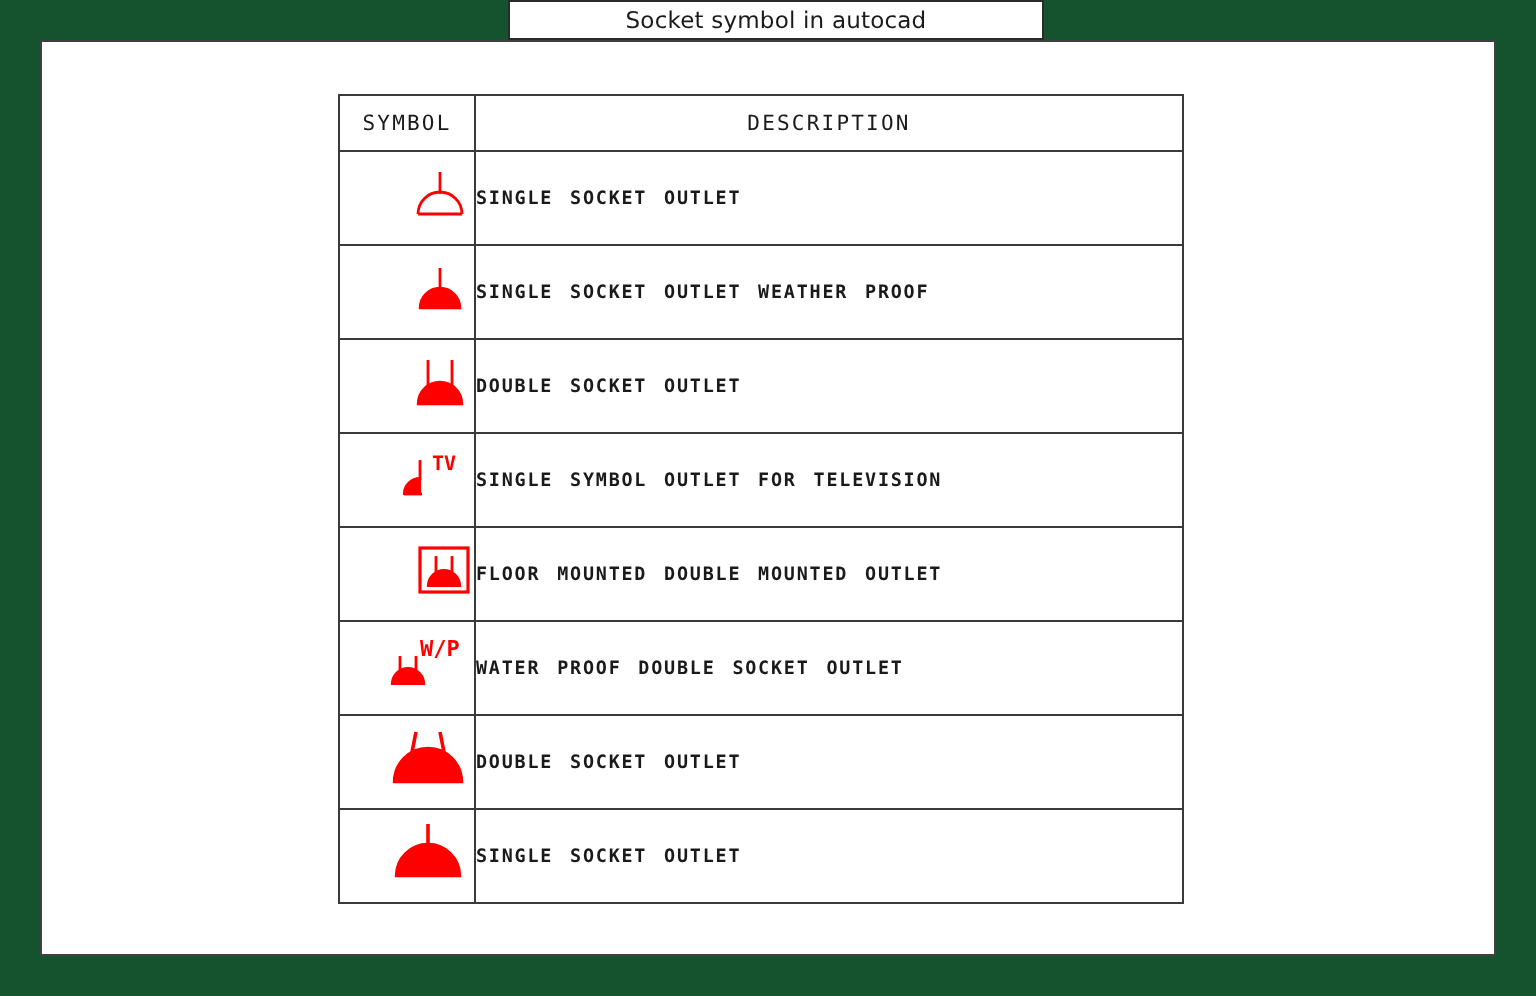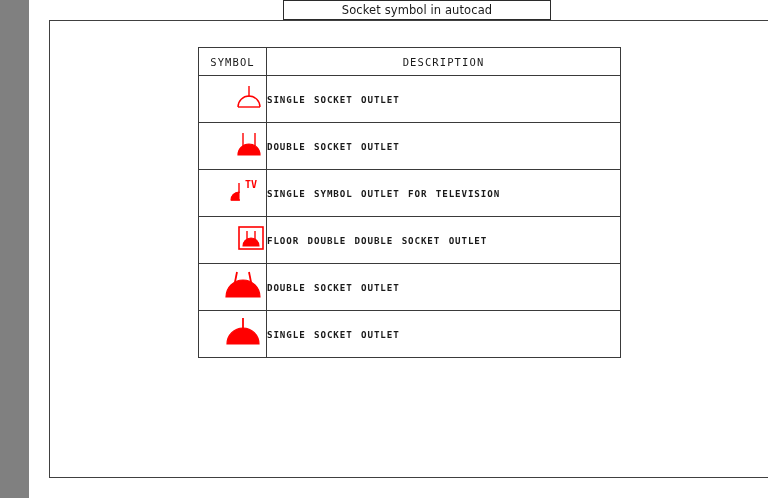--- a/index.html
+++ b/index.html
@@ -12,22 +12,21 @@
     background: #808080;
     font-family: "Liberation Sans", sans-serif;
     overflow: hidden;
     position: relative;
   }
 
   
   #viewer-frame {
     position: absolute;
     inset: 0;
-    background: #ffffff;
-    margin-left: 29px;
+    background: #14532d;
   }
 
   
   #title-bar {
     position: absolute;
     left: 254px;
     top: 0px;
     width: 268px;
     height: 20px;
     background: #ffffff;
@@ -155,20 +154,31 @@
               <svg width="34" height="30" viewBox="0 0 34 30">
                 <line x1="17" y1="4" x2="17" y2="15" stroke="#ff0000" stroke-width="1.4"></line>
                 <path d="M6 25 A11 11 0 0 1 28 25" fill="none" stroke="#ff0000" stroke-width="1.4"></path>
                 <line x1="6" y1="25" x2="28" y2="25" stroke="#ff0000" stroke-width="1.4"></line>
               </svg>
             </span>
           </td>
           <td class="desc-cell">SINGLE SOCKET OUTLET</td>
         </tr>
 
+        <tr>
+          <td class="symbol-cell">
+            <span class="symbol-wrap">
+              <svg width="34" height="30" viewBox="0 0 34 30">
+                <line x1="17" y1="5" x2="17" y2="16" stroke="#ff0000" stroke-width="1.4"></line>
+                <path d="M7 25 A10 10 0 0 1 27 25 Z" fill="#ff0000" stroke="#ff0000" stroke-width="1.2"></path>
+              </svg>
+            </span>
+          </td>
+          <td class="desc-cell">SINGLE SOCKET OUTLET WEATHER PROOF</td>
+        </tr>
 
         <tr>
           <td class="symbol-cell">
             <span class="symbol-wrap">
               <svg width="34" height="32" viewBox="0 0 34 32">
                 <line x1="11" y1="5" x2="11" y2="18" stroke="#ff0000" stroke-width="1.4"></line>
                 <line x1="23" y1="5" x2="23" y2="18" stroke="#ff0000" stroke-width="1.4"></line>
                 <path d="M6 27 A11 11 0 0 1 28 27 Z" fill="#ff0000" stroke="#ff0000" stroke-width="1.2"></path>
               </svg>
             </span>
@@ -194,23 +204,36 @@
           <td class="symbol-cell">
             <span class="symbol-wrap">
               <svg width="30" height="30" viewBox="0 0 30 30">
                 <rect x="3" y="4" width="24" height="22" fill="none" stroke="#ff0000" stroke-width="1.6"></rect>
                 <line x1="11" y1="8" x2="11" y2="17" stroke="#ff0000" stroke-width="1.4"></line>
                 <line x1="19" y1="8" x2="19" y2="17" stroke="#ff0000" stroke-width="1.4"></line>
                 <path d="M7 23 A8 8 0 0 1 23 23 Z" fill="#ff0000" stroke="#ff0000" stroke-width="1.1"></path>
               </svg>
             </span>
           </td>
-          <td class="desc-cell">FLOOR DOUBLE DOUBLE SOCKET OUTLET</td>
-        </tr>
-
+          <td class="desc-cell">FLOOR MOUNTED DOUBLE MOUNTED OUTLET</td>
+        </tr>
+
+        <tr>
+          <td class="symbol-cell">
+            <span class="symbol-wrap">
+              <svg width="46" height="30" viewBox="0 0 46 30">
+                <line x1="9" y1="11" x2="9" y2="19" stroke="#ff0000" stroke-width="1.4"></line>
+                <line x1="17" y1="11" x2="17" y2="19" stroke="#ff0000" stroke-width="1.4"></line>
+                <path d="M5 25 A8 8 0 0 1 21 25 Z" fill="#ff0000" stroke="#ff0000" stroke-width="1.1"></path>
+                <text x="19" y="11" font-family="'DejaVu Sans Mono', monospace" font-size="11" fill="#ff0000">W/P</text>
+              </svg>
+            </span>
+          </td>
+          <td class="desc-cell">WATER PROOF DOUBLE SOCKET OUTLET</td>
+        </tr>
 
         <tr>
           <td class="symbol-cell">
             <span class="symbol-wrap">
               <svg width="46" height="38" viewBox="0 0 46 38">
                 <line x1="17" y1="6" x2="14" y2="21" stroke="#ff0000" stroke-width="1.8"></line>
                 <line x1="29" y1="6" x2="32" y2="21" stroke="#ff0000" stroke-width="1.8"></line>
                 <path d="M6 31 A17 17 0 0 1 40 31 Z" fill="#ff0000" stroke="#ff0000" stroke-width="1.2"></path>
               </svg>
             </span>

